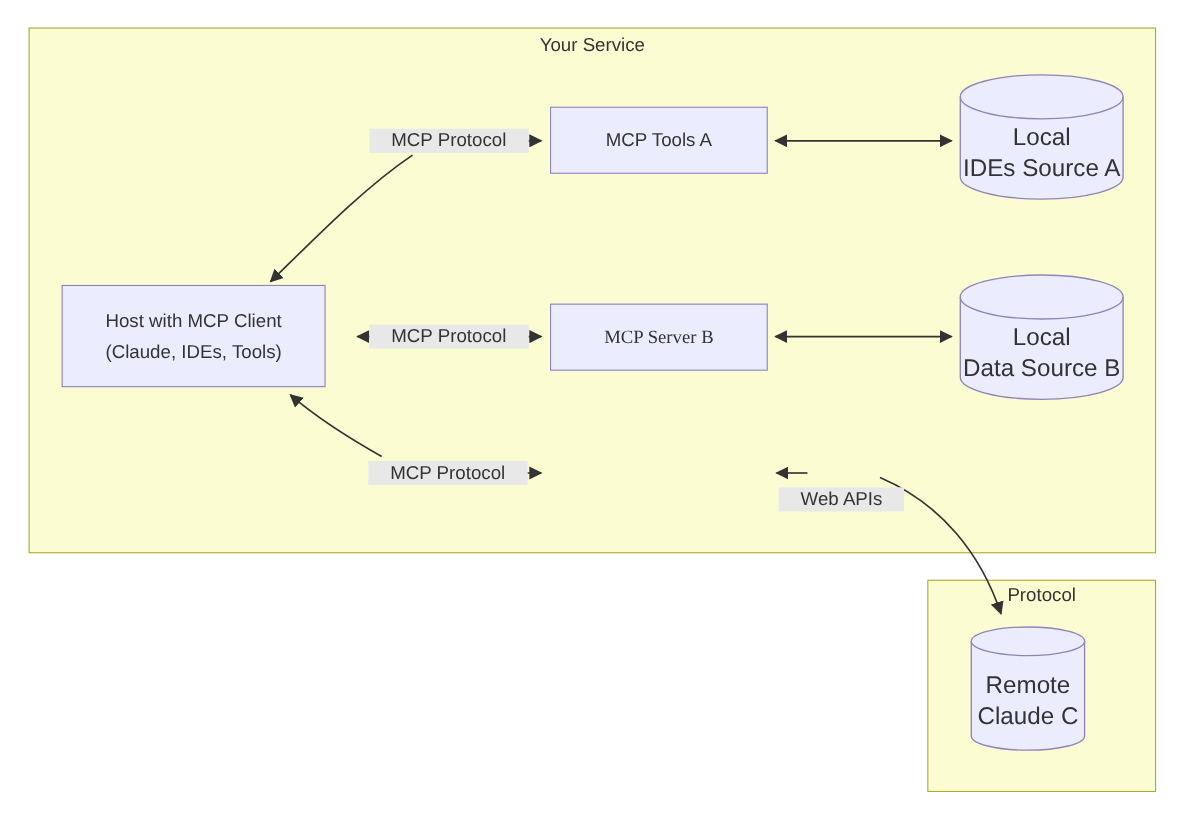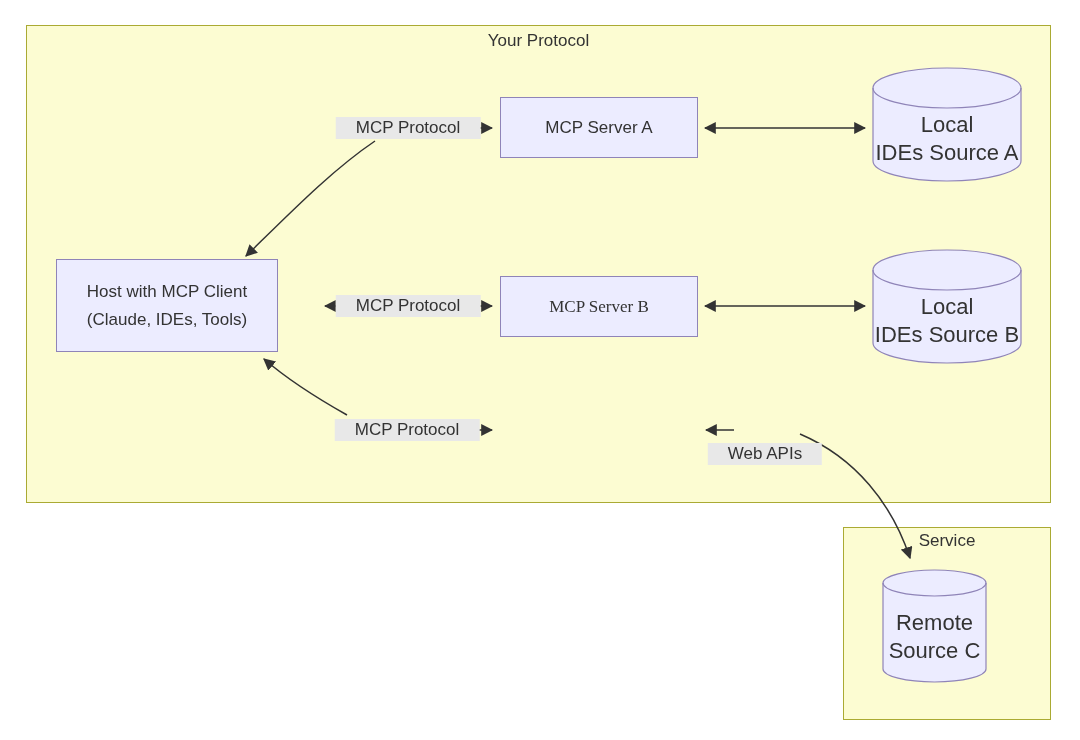--- a/index.html
+++ b/index.html
@@ -41,21 +41,21 @@
     border: 1px solid var(--node-border, #9370db);
     box-sizing: border-box;
     display: flex;
     flex-direction: column;
     align-items: center;
     justify-content: center;
     text-align: center;
     font-size: 17px;
     line-height: 28px;
   }
-  .host { left: 56px; top: 259px; width: 222px; height: 93px; text-align: center; }
+  .host { left: 56px; top: 259px; width: 240px; height: 93px; text-align: center; }
   .server-a { left: 500px; top: 97px; width: 198px; height: 61px; }
   .server-b { left: 500px; top: 276px; width: 198px; height: 61px; font-family: Liberation Serif, serif; }
   .server-c { left: 501px; top: 398px; width: 197px; height: 62px; }
 
   .cyl-text {
     position: absolute;
     box-sizing: border-box;
     display: flex;
     flex-direction: column;
     align-items: center;
@@ -80,24 +80,24 @@
   .el-2 { left: 408px; top: 306px; }
   .el-3 { left: 407px; top: 430px; }
   .el-web { left: 765px; top: 454px; }
 </style>
 </head>
 <body>
 
 <div class="canvas">
 
   <div class="container computer"></div>
-  <div class="container-title computer-title">Your Protocol</div>
+  <div class="container-title computer-title">Your Service</div>
 
   <div class="container internet"></div>
-  <div class="container-title internet-title">Service</div>
+  <div class="container-title internet-title">Protocol</div>
 
   <svg class="edges" width="1080" height="740" viewBox="0 0 1080 740">
     <defs>
       <marker id="arr" viewBox="0 0 10 10" refX="9" refY="5" markerWidth="8" markerHeight="8" orient="auto-start-reverse">
         <path class="arrow-head" d="M 0 0 L 10 5 L 0 10 z"></path>
       </marker>
     </defs>
 
     <g>
       <path class="cyl" d="M 873 88 A 74 20 0 0 1 1021 88 L 1021 161 A 74 20 0 0 1 873 161 Z"></path>
@@ -125,37 +125,37 @@
 
     <path class="edge" d="M 734 430 L 706 430" marker-end="url(#arr)"></path>
     <path class="edge" d="M 800 434 C 856 458 892 504 910 558" marker-end="url(#arr)"></path>
   </svg>
 
   <div class="node host">
     <span>Host with MCP Client</span>
     <span>(Claude, IDEs, Tools)</span>
   </div>
   <div class="node server-a">
-    <span>MCP Server A</span>
+    <span>MCP Tools A</span>
   </div>
   <div class="node server-b">
     <span>MCP Server B</span>
   </div>
 
   <div class="cyl-text cyl-a-text">
     <span>Local</span>
     <span>IDEs Source A</span>
   </div>
   <div class="cyl-text cyl-b-text">
     <span>Local</span>
-    <span>IDEs Source B</span>
+    <span>Data Source B</span>
   </div>
   <div class="cyl-text cyl-c-text">
     <span>Remote</span>
-    <span>Source C</span>
+    <span>Claude C</span>
   </div>
 
   <div class="edge-label el-1">MCP Protocol</div>
   <div class="edge-label el-2">MCP Protocol</div>
   <div class="edge-label el-3">MCP Protocol</div>
   <div class="edge-label el-web">Web APIs</div>
 
 </div>
 
 </body></html>

